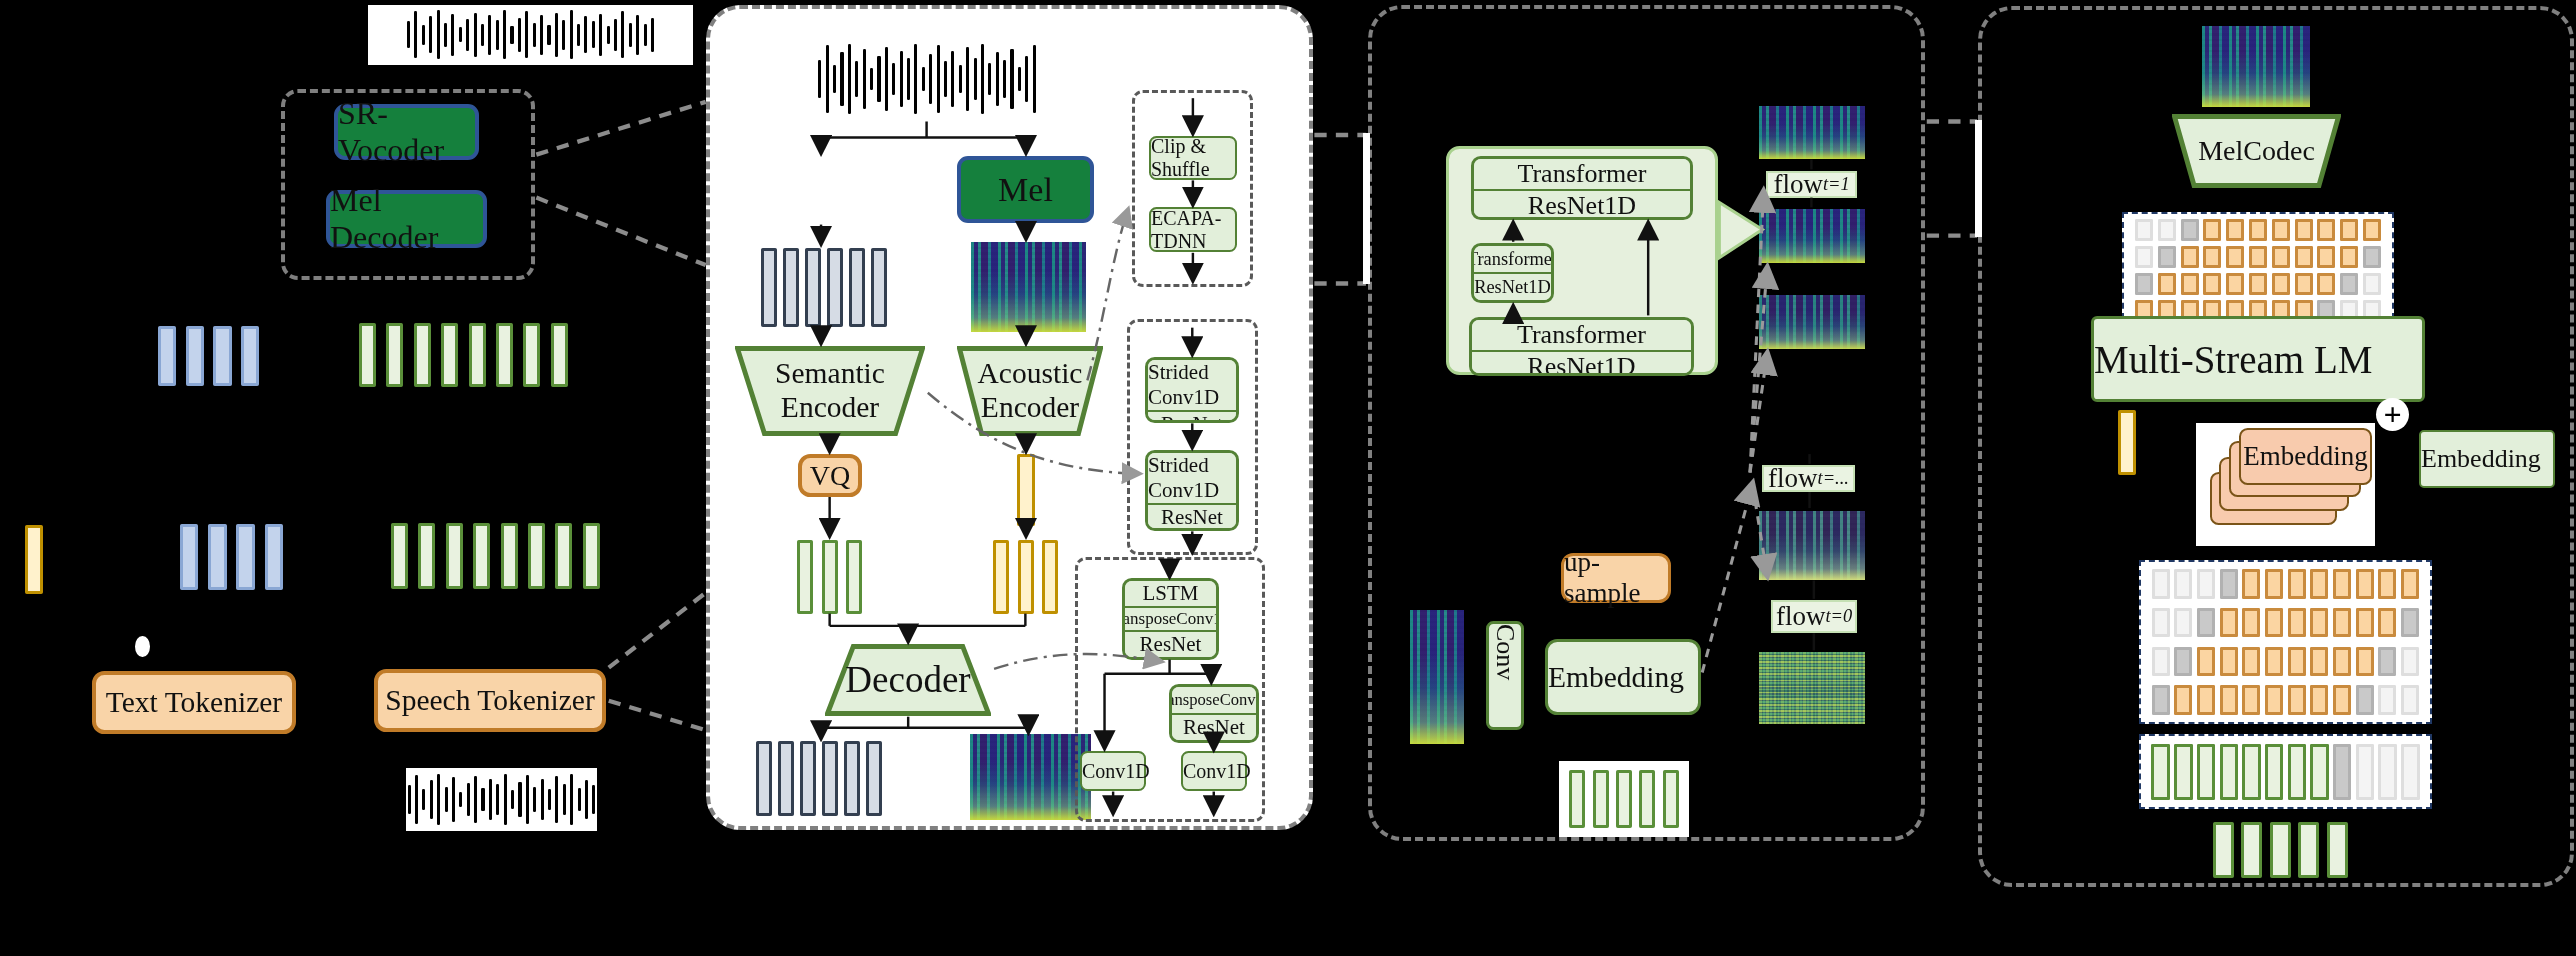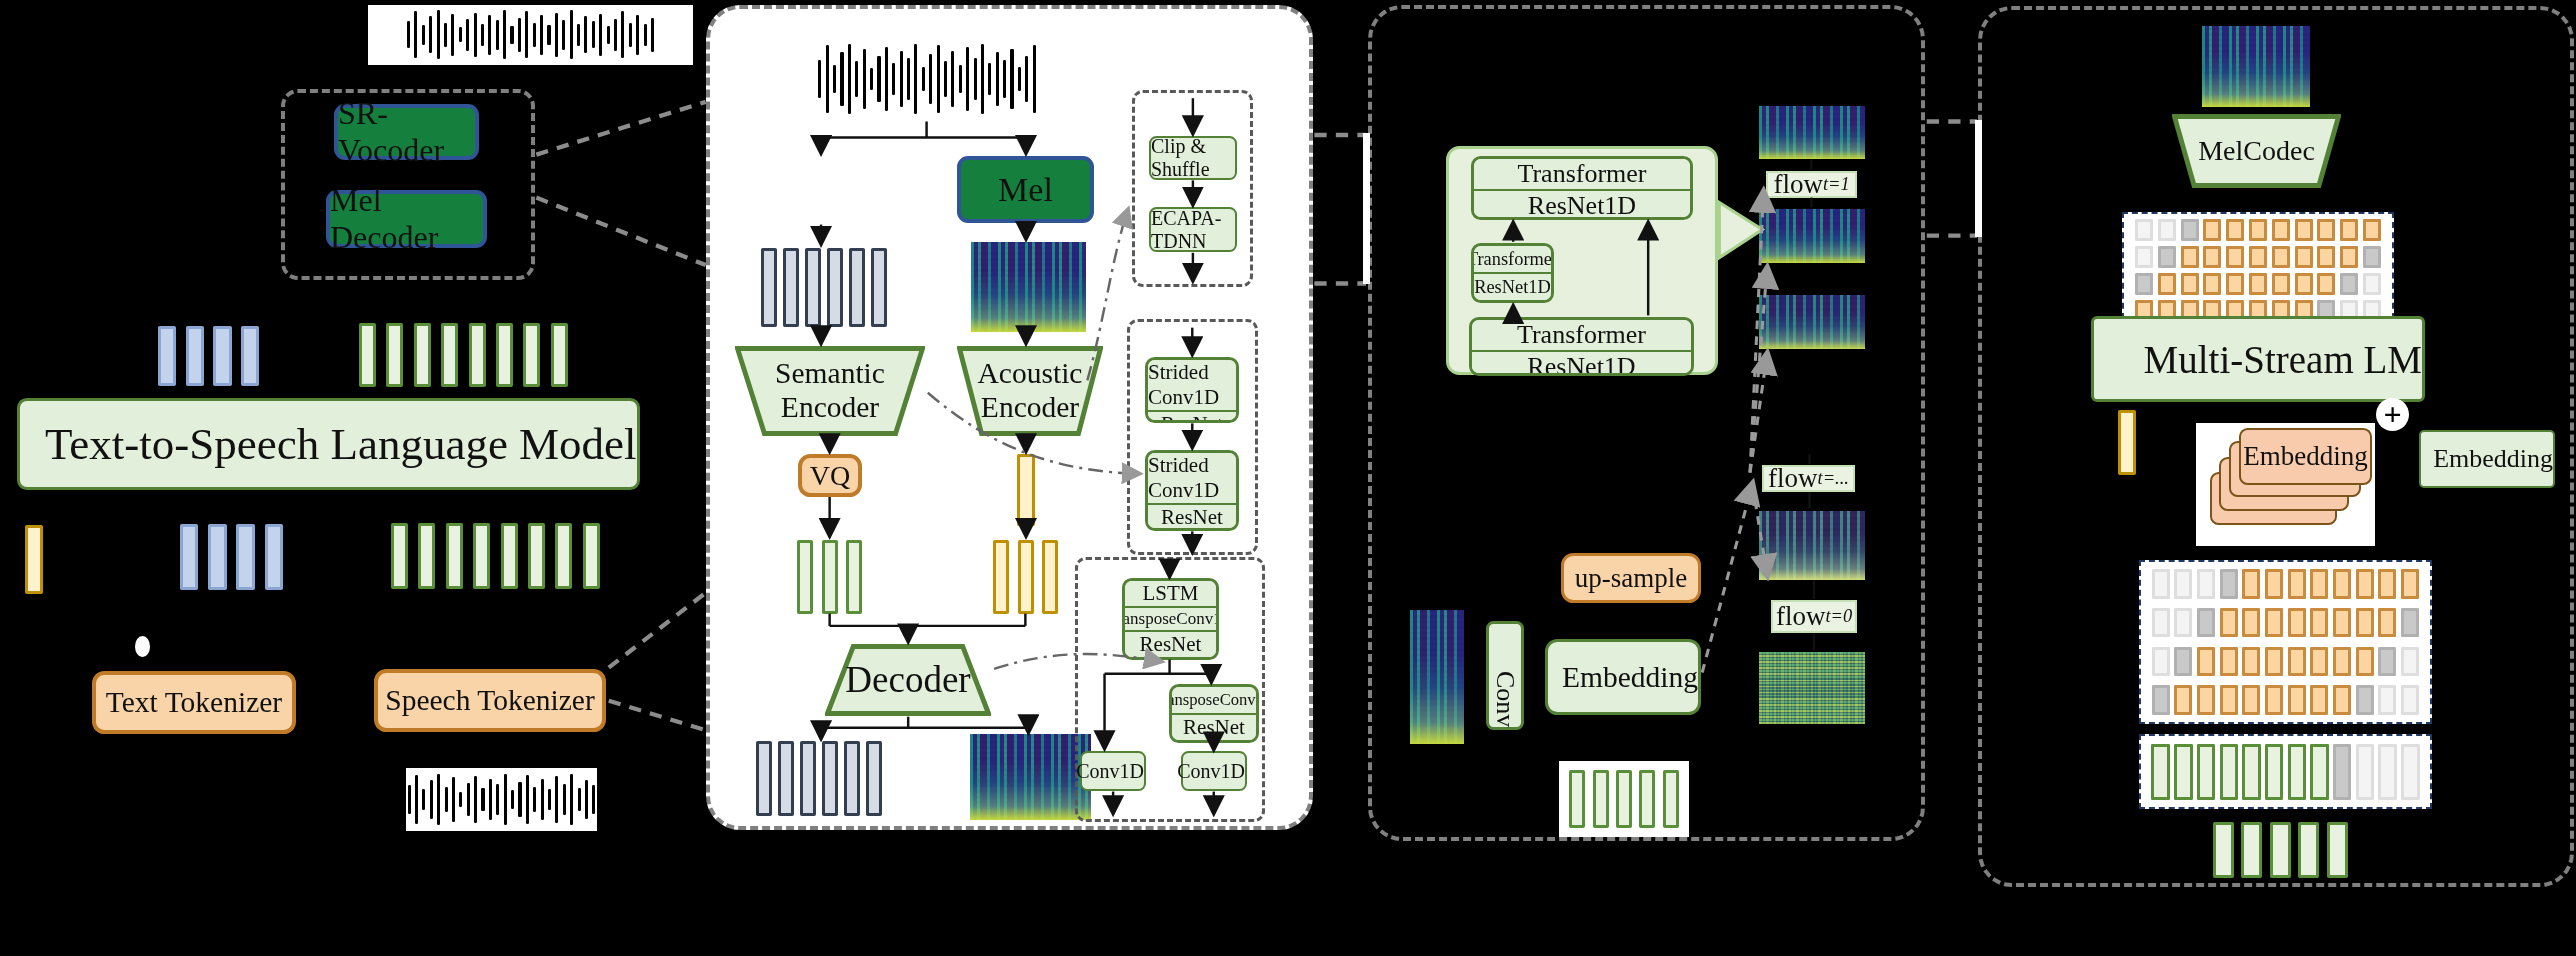--- a/index.html
+++ b/index.html
@@ -5,21 +5,21 @@
   html,body{margin:0;padding:0;background:#000;}
   #canvas{position:relative;width:2576px;height:956px;background:#000;overflow:hidden;
           font-family:"Liberation Serif",serif;color:#111;}
   .abs{position:absolute;box-sizing:border-box;}
   
   .bluebox{background:#15803d;border:4.3px solid #2f5597;border-radius:11px;
            display:flex;align-items:center;justify-content:center;font-size:32px;}
   .orangebox{background:#f9d4a8;border:4.3px solid #c07b28;border-radius:12.3px;
            display:flex;align-items:center;justify-content:center;font-size:29.5px;}
   .greenbox{background:#e2efda;border:3.7px solid #538135;border-radius:7.4px;
-           display:flex;align-items:center;justify-content:flex-end;font-size:29.5px;}
+           display:flex;align-items:center;justify-content:flex-start;font-size:29.5px;}
   .dashedbox{border:4.3px dashed #7f7f7f;border-radius:17px;background:transparent;}
   .panel{border:4.3px dashed #808080;border-radius:34px;}
   .sidebox{border:3.1px dashed #595959;border-radius:11px;}
   .flow{background:#eaf3e2;border:2.5px solid #c5e0b4;display:flex;align-items:center;
         justify-content:center;font-size:27px;}
   .flow sub{font-style:italic;font-size:18.4px;}
   
   .trow{display:flex;align-items:center;}
   .tok{width:var(--tw,18.4px);height:var(--th,61px);border-radius:1.8px;flex:none;box-sizing:border-box;}
   .tok-blue{background:#c3d3ec;border:3.1px solid #8aa7d4;}
@@ -125,23 +125,20 @@
       <div class="tok tok-green"></div>
       <div class="tok tok-green"></div>
       <div class="tok tok-green"></div>
       <div class="tok tok-green"></div>
       <div class="tok tok-green"></div>
       <div class="tok tok-green"></div>
       <div class="tok tok-green"></div>
       <div class="tok tok-green"></div>
     </div>
 
-  <div class="abs greenbox" style="left:16.6px;top:398px;width:623px;height:92px;border-radius:9.8px;font-size:45px;">
-    <span>Text-to-Speech Language Model</span>
-    </div>
 
   <div class="abs trow" style="left:24.5px;top:525px;gap:0;--tw:18.4px;--th:69px;">
       <div class="tok tok-yellow"></div>
     </div>
   <div class="abs trow" style="left:180px;top:524px;gap:9.8px;--tw:18.4px;--th:66px;">
       <div class="tok tok-blue"></div>
       <div class="tok tok-blue"></div>
       <div class="tok tok-blue"></div>
       <div class="tok tok-blue"></div>
     </div>
@@ -350,21 +347,21 @@
   </div>
   <div class="abs stackbox" style="left:1469px;top:317px;width:225px;height:59px;">
     <div class="cellrow" style="font-size:26px;">Transformer</div>
     <div class="cellrow" style="font-size:26px;">ResNet1D</div>
   </div>
 
   <div class="abs spec" style="left:1410px;top:610px;width:54px;height:134px;"></div>
   <div class="abs greenbox vtext" style="left:1486px;top:621px;width:38px;height:109px;font-size:26px;border-width:3.1px;">
     <span>Conv</span>
     </div>
-  <div class="abs orangebox" style="left:1561px;top:553px;width:140px;height:50px;font-size:27px;border-width:3.1px;">
+  <div class="abs orangebox" style="left:1561px;top:553px;width:110px;height:50px;font-size:27px;border-width:3.1px;">
     <span>up-sample</span>
     </div>
   <div class="abs greenbox" style="left:1545px;top:639px;width:156px;height:76px;font-size:29.5px;border-radius:12.3px;">
     <span>Embedding</span>
     </div>
   <div class="abs wavecard trow" style="left:1559px;top:761px;width:130px;height:76px;gap:7.4px;
        justify-content:center;--tw:16px;--th:58px;">
       <div class="tok tok-green"></div>
       <div class="tok tok-green"></div>
       <div class="tok tok-green"></div>

